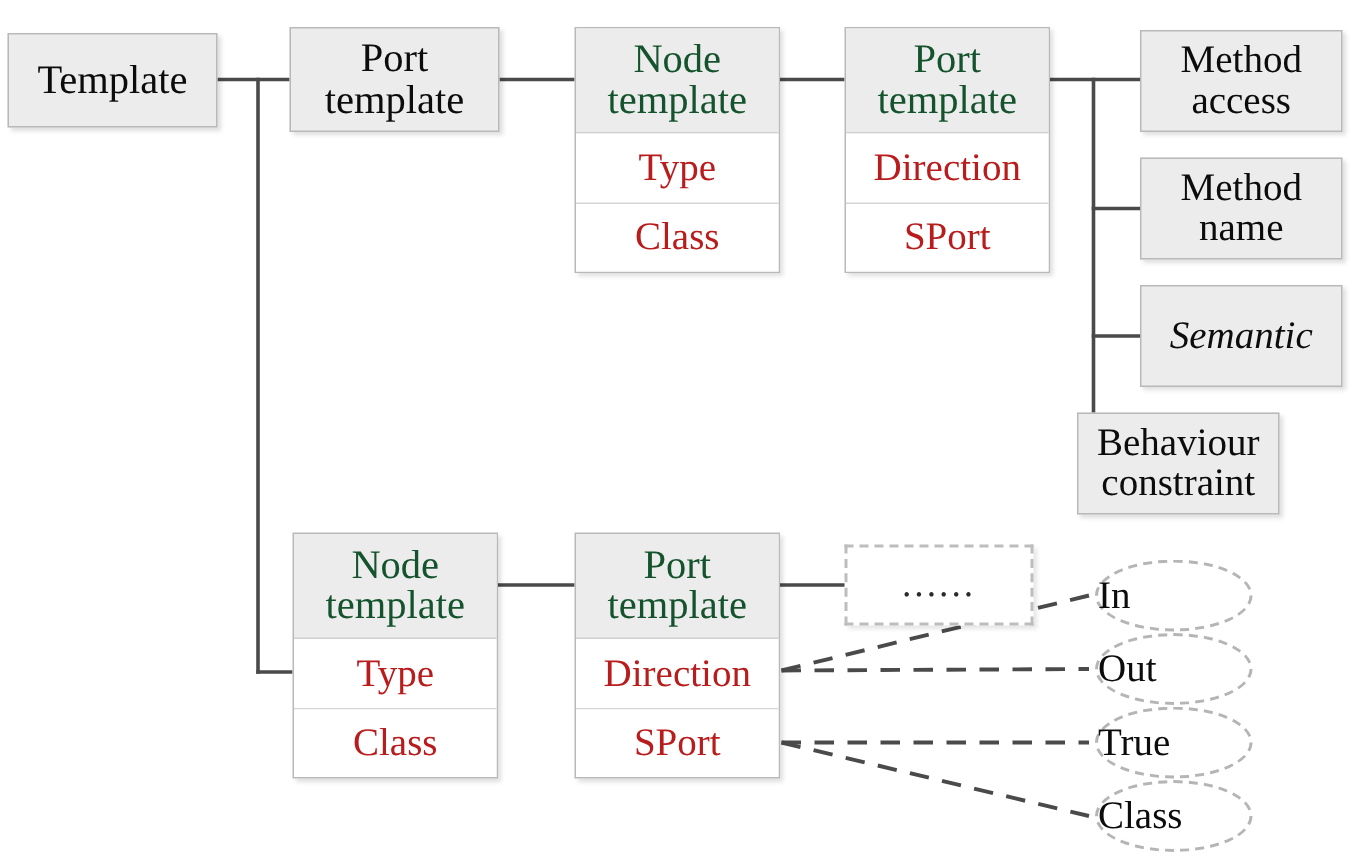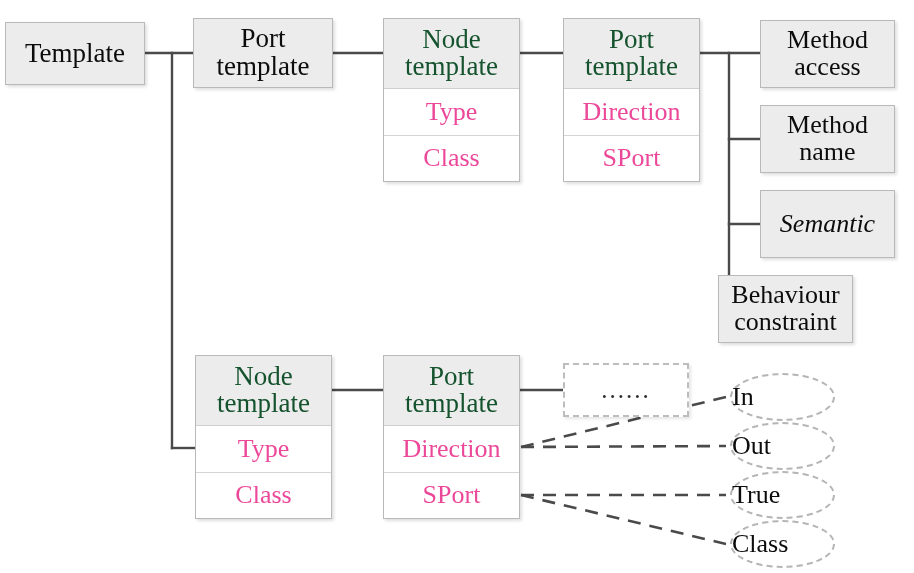--- a/index.html
+++ b/index.html
@@ -54,21 +54,21 @@
     color: #14532d;
     line-height: 1.02;
   }
   .table-box .cell {
     background: #ffffff;
     border-bottom: 1px solid #d5d5d5;
     display: flex;
     align-items: center;
     justify-content: center;
     text-align: center;
-    color: #ec4899;
+    color: #b91c1c;
   }
   .table-box .cell:last-child { border-bottom: none; }
   .dashed-box {
     position: absolute;
     box-sizing: border-box;
     border: 2px dashed #bdbdbd;
     background: #ffffff;
     box-shadow: 2px 2px 3px rgba(0,0,0,0.10);
     display: flex;
     align-items: center;

